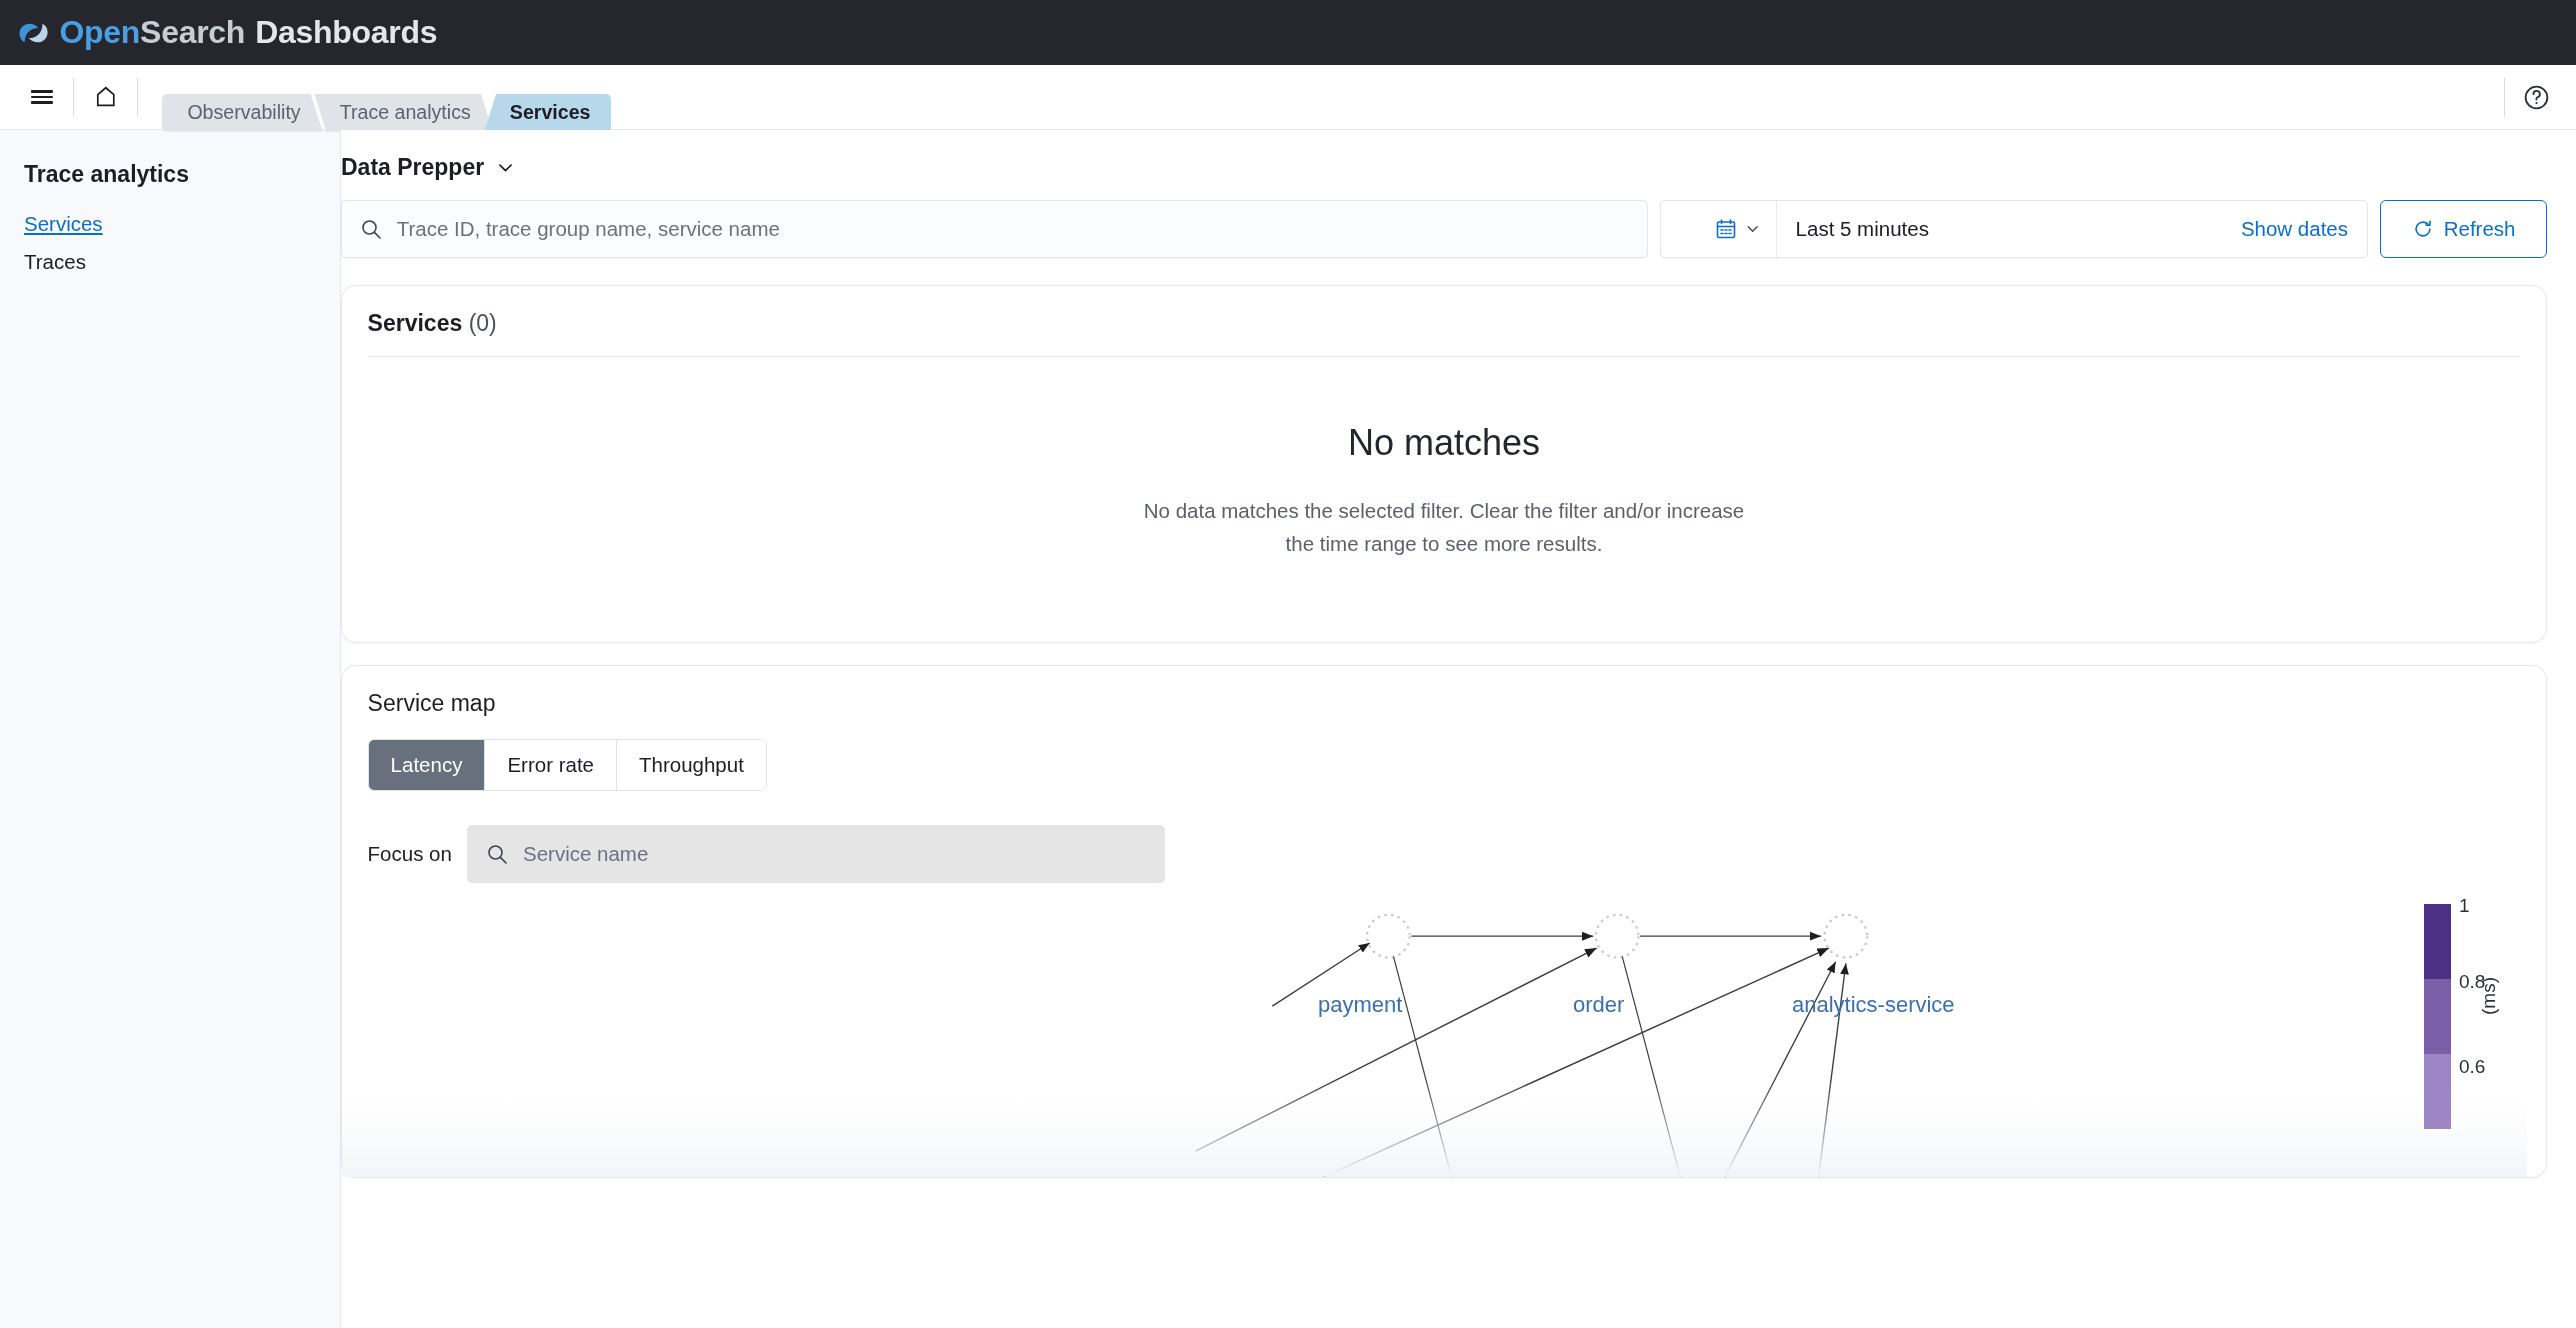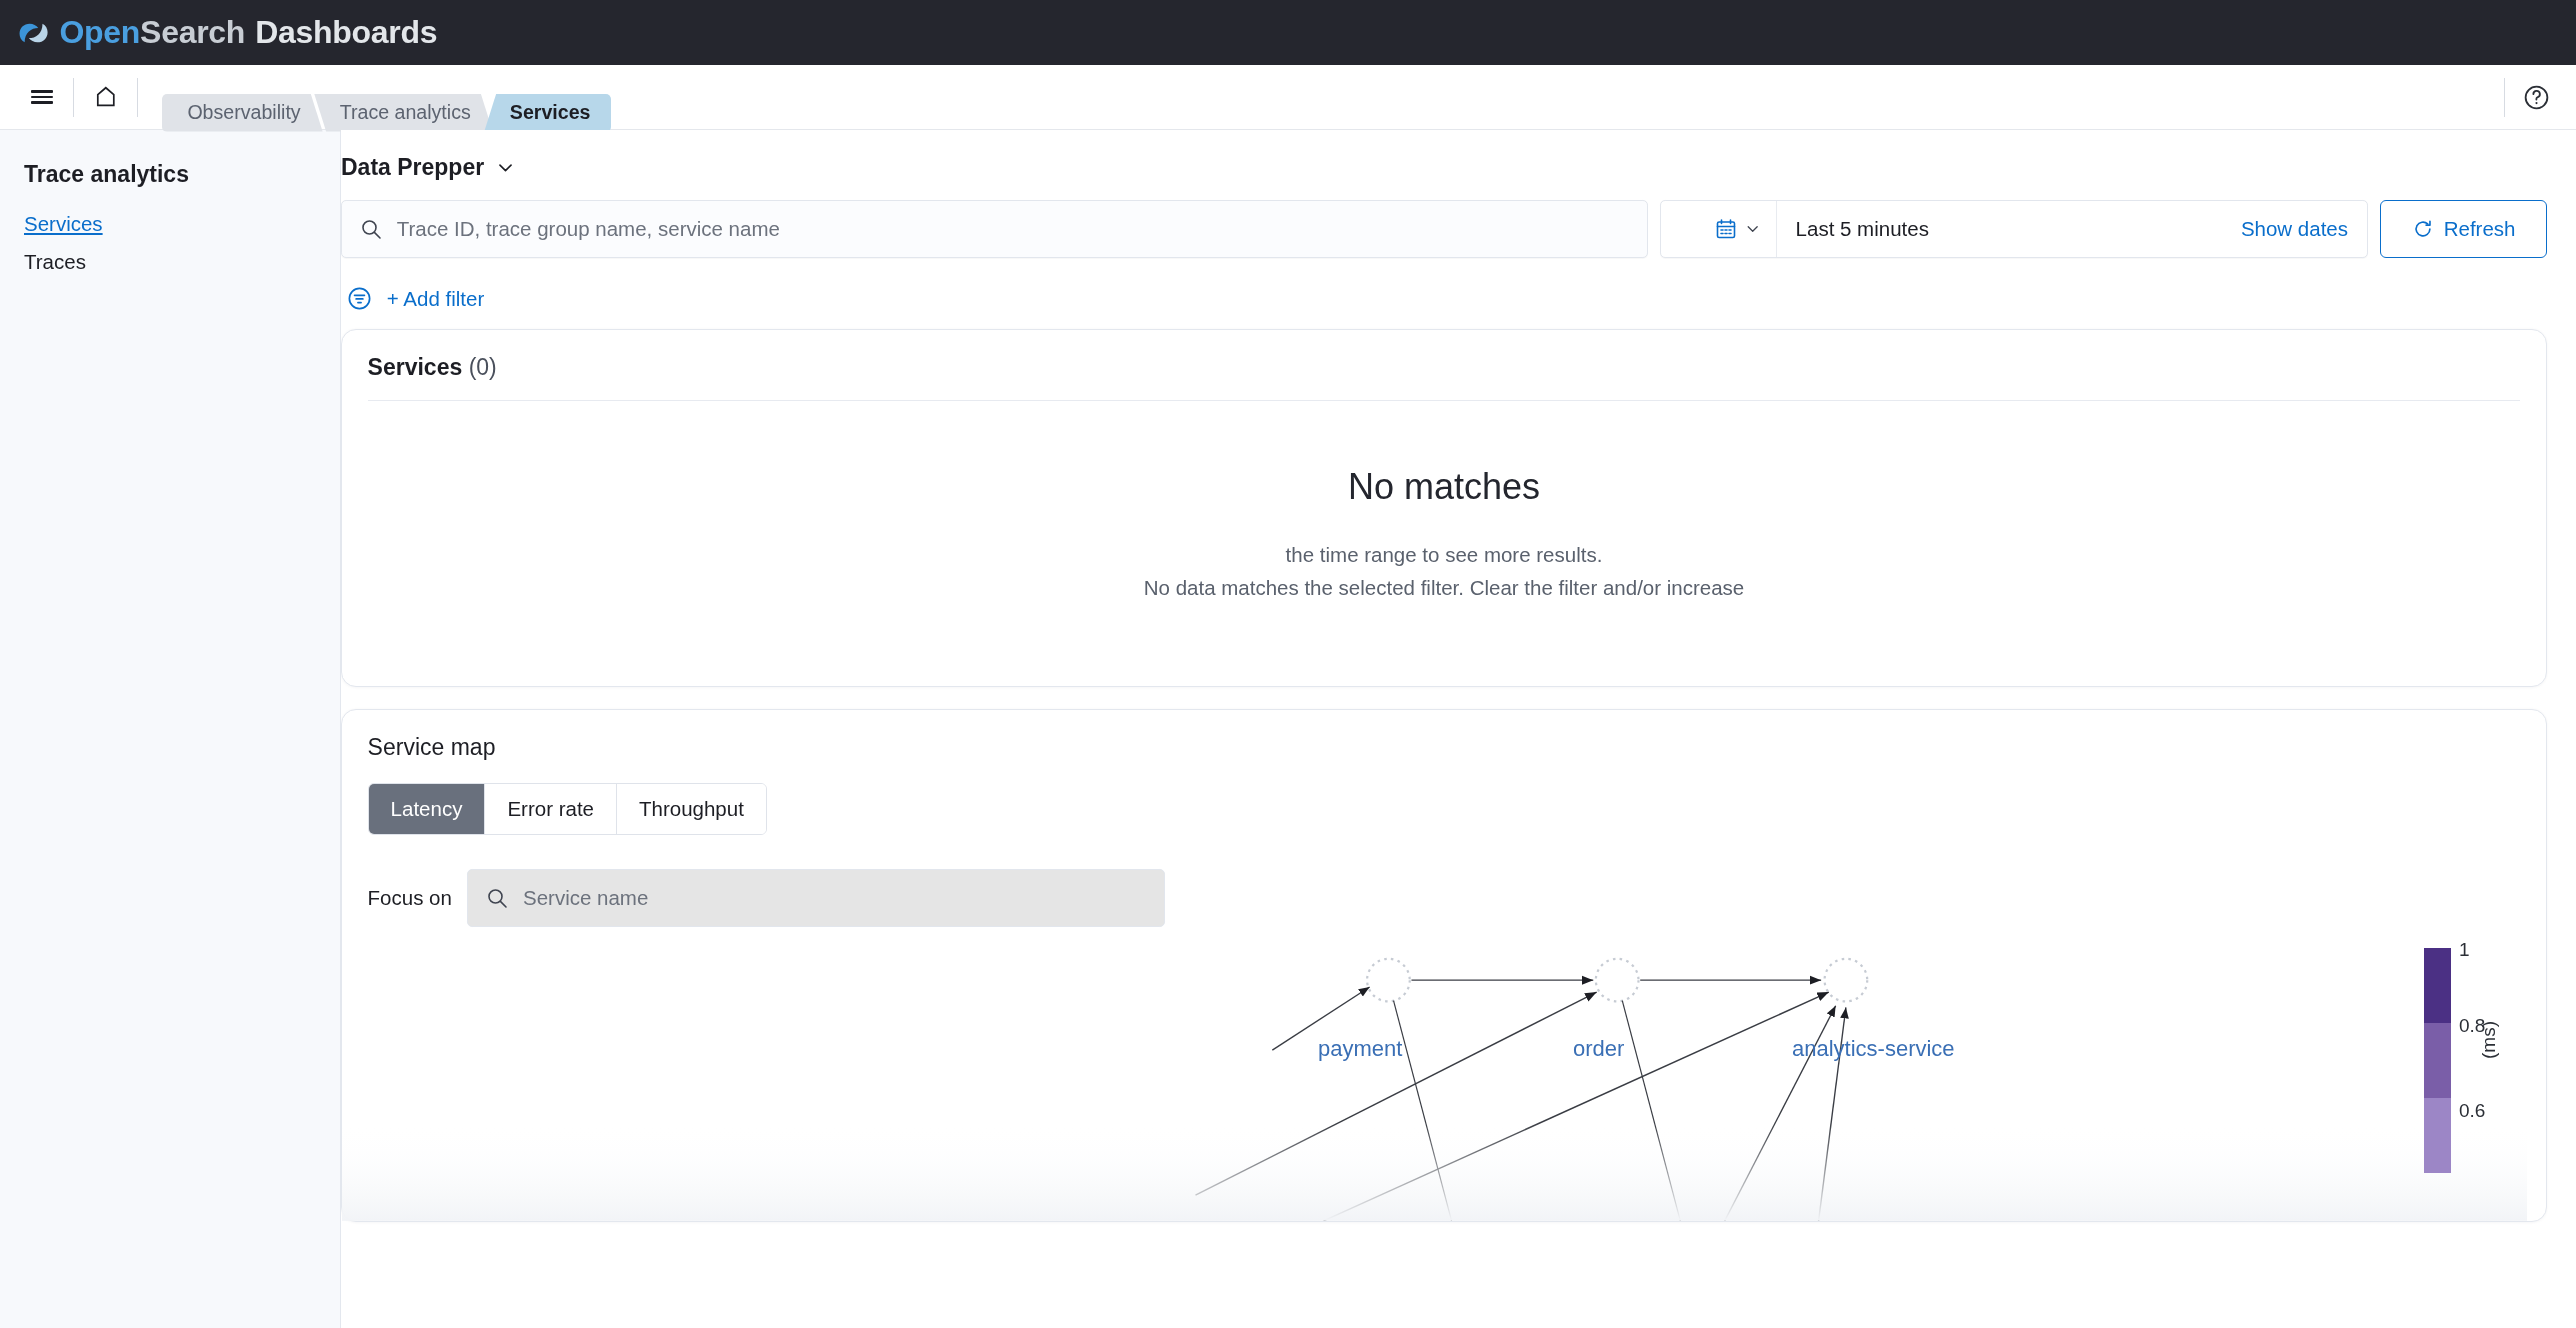--- a/index.html
+++ b/index.html
@@ -252,40 +252,33 @@
 
       <div class="refresh-btn">
         <svg width="22" height="22" viewBox="0 0 24 24" fill="none" stroke="#0A6ECB" stroke-width="1.8">
           <path d="M19.5 12a7.5 7.5 0 1 1-2.4-5.5" stroke-linecap="round"></path>
           <path d="M19.6 3.6v4.2h-4.2" stroke-linecap="round" stroke-linejoin="round"></path>
         </svg>
         <span>Refresh</span>
       </div>
     </div>
 
-    <div class="addfilter-row">
-      <svg width="27" height="27" viewBox="0 0 24 24" fill="none" stroke="#0A6ECB" stroke-width="1.5">
-        <circle cx="12" cy="12" r="9"></circle>
-        <path d="M7.6 9.2h8.8M9 12.4h6M10.6 15.6h2.8" stroke-linecap="round"></path>
-      </svg>
-      <span class="addfilter-txt">+ Add filter</span>
-    </div>
 
     <div class="panel">
       <div class="panel-head">
         <div class="panel-title">
           <b>Services</b>
           <span class="count">(0)</span>
         </div>
       </div>
       <div class="panel-rule"></div>
       <div class="empty-state">
         <div class="empty-title">No matches</div>
+        <div class="empty-sub">No data matches the selected filter. Clear the filter and/or increase</div>
         <div class="empty-sub">the time range to see more results.</div>
-        <div class="empty-sub">No data matches the selected filter. Clear the filter and/or increase</div>
       </div>
     </div>
 
     <div class="panel">
       <div class="smap-head">
         <div class="smap-title">Service map</div>
         <div class="tabgroup">
           <div class="tab sel">Latency</div>
           <div class="tab">Error rate</div>
           <div class="tab">Throughput</div>

